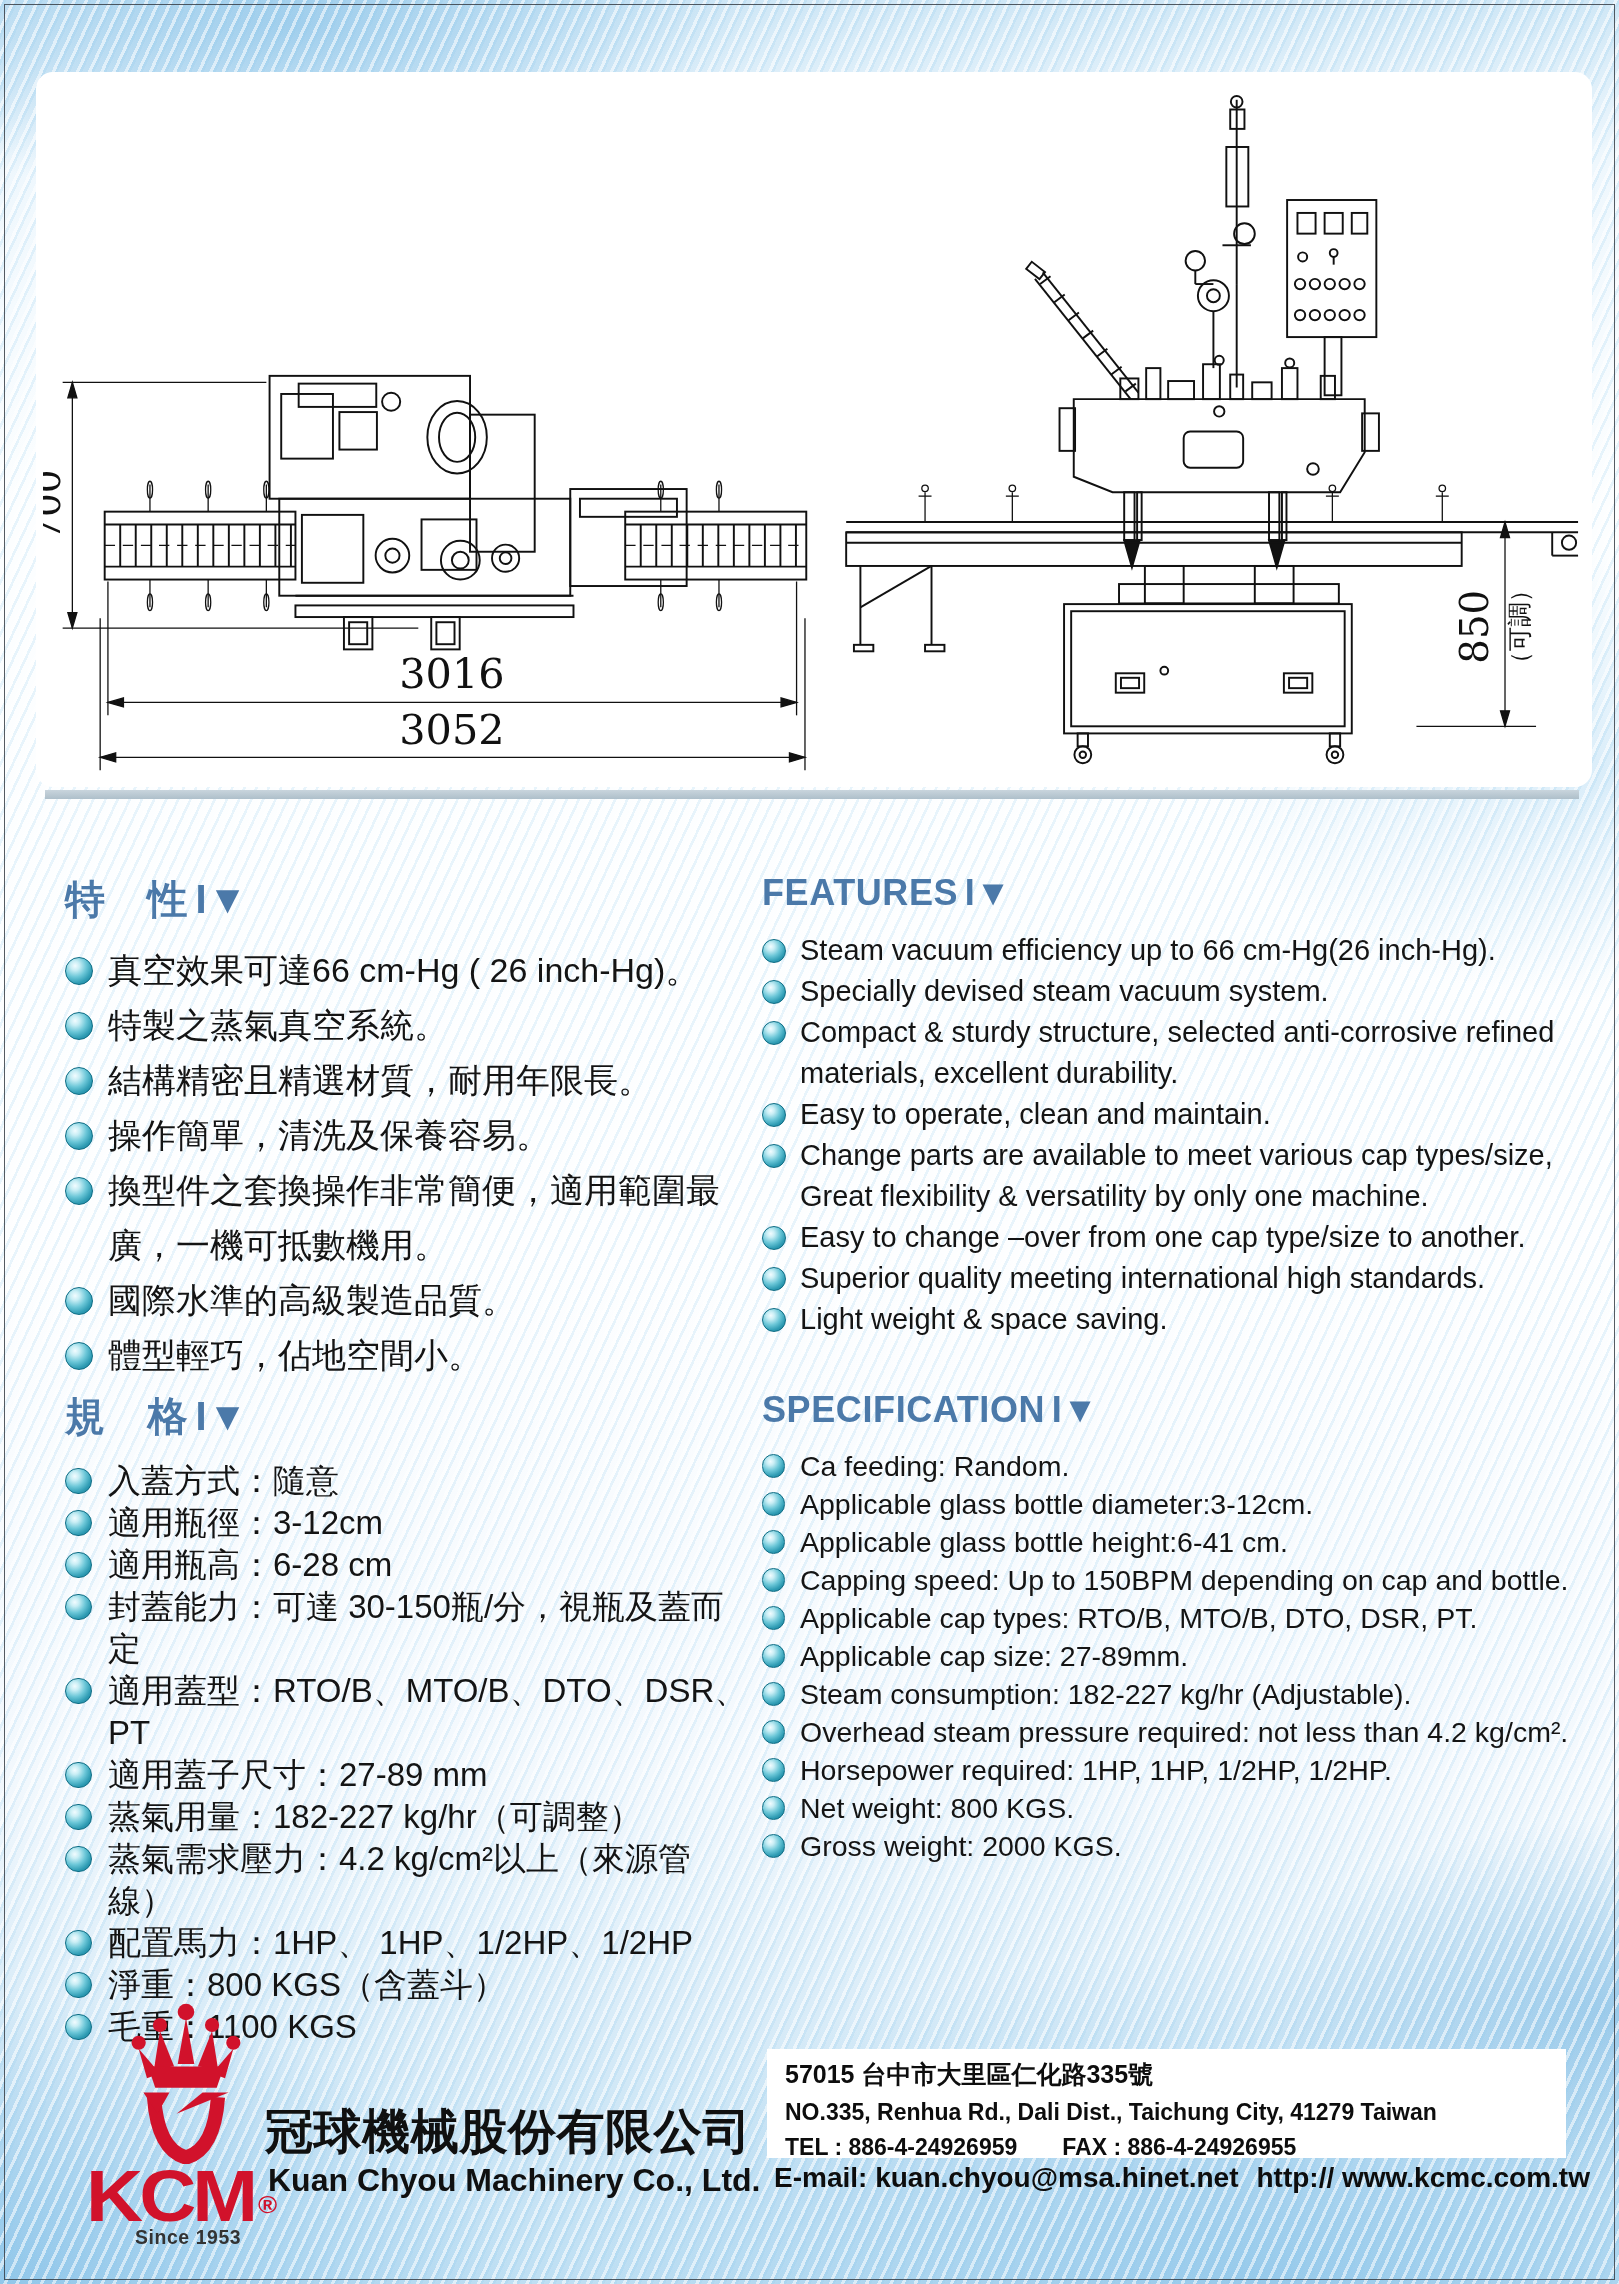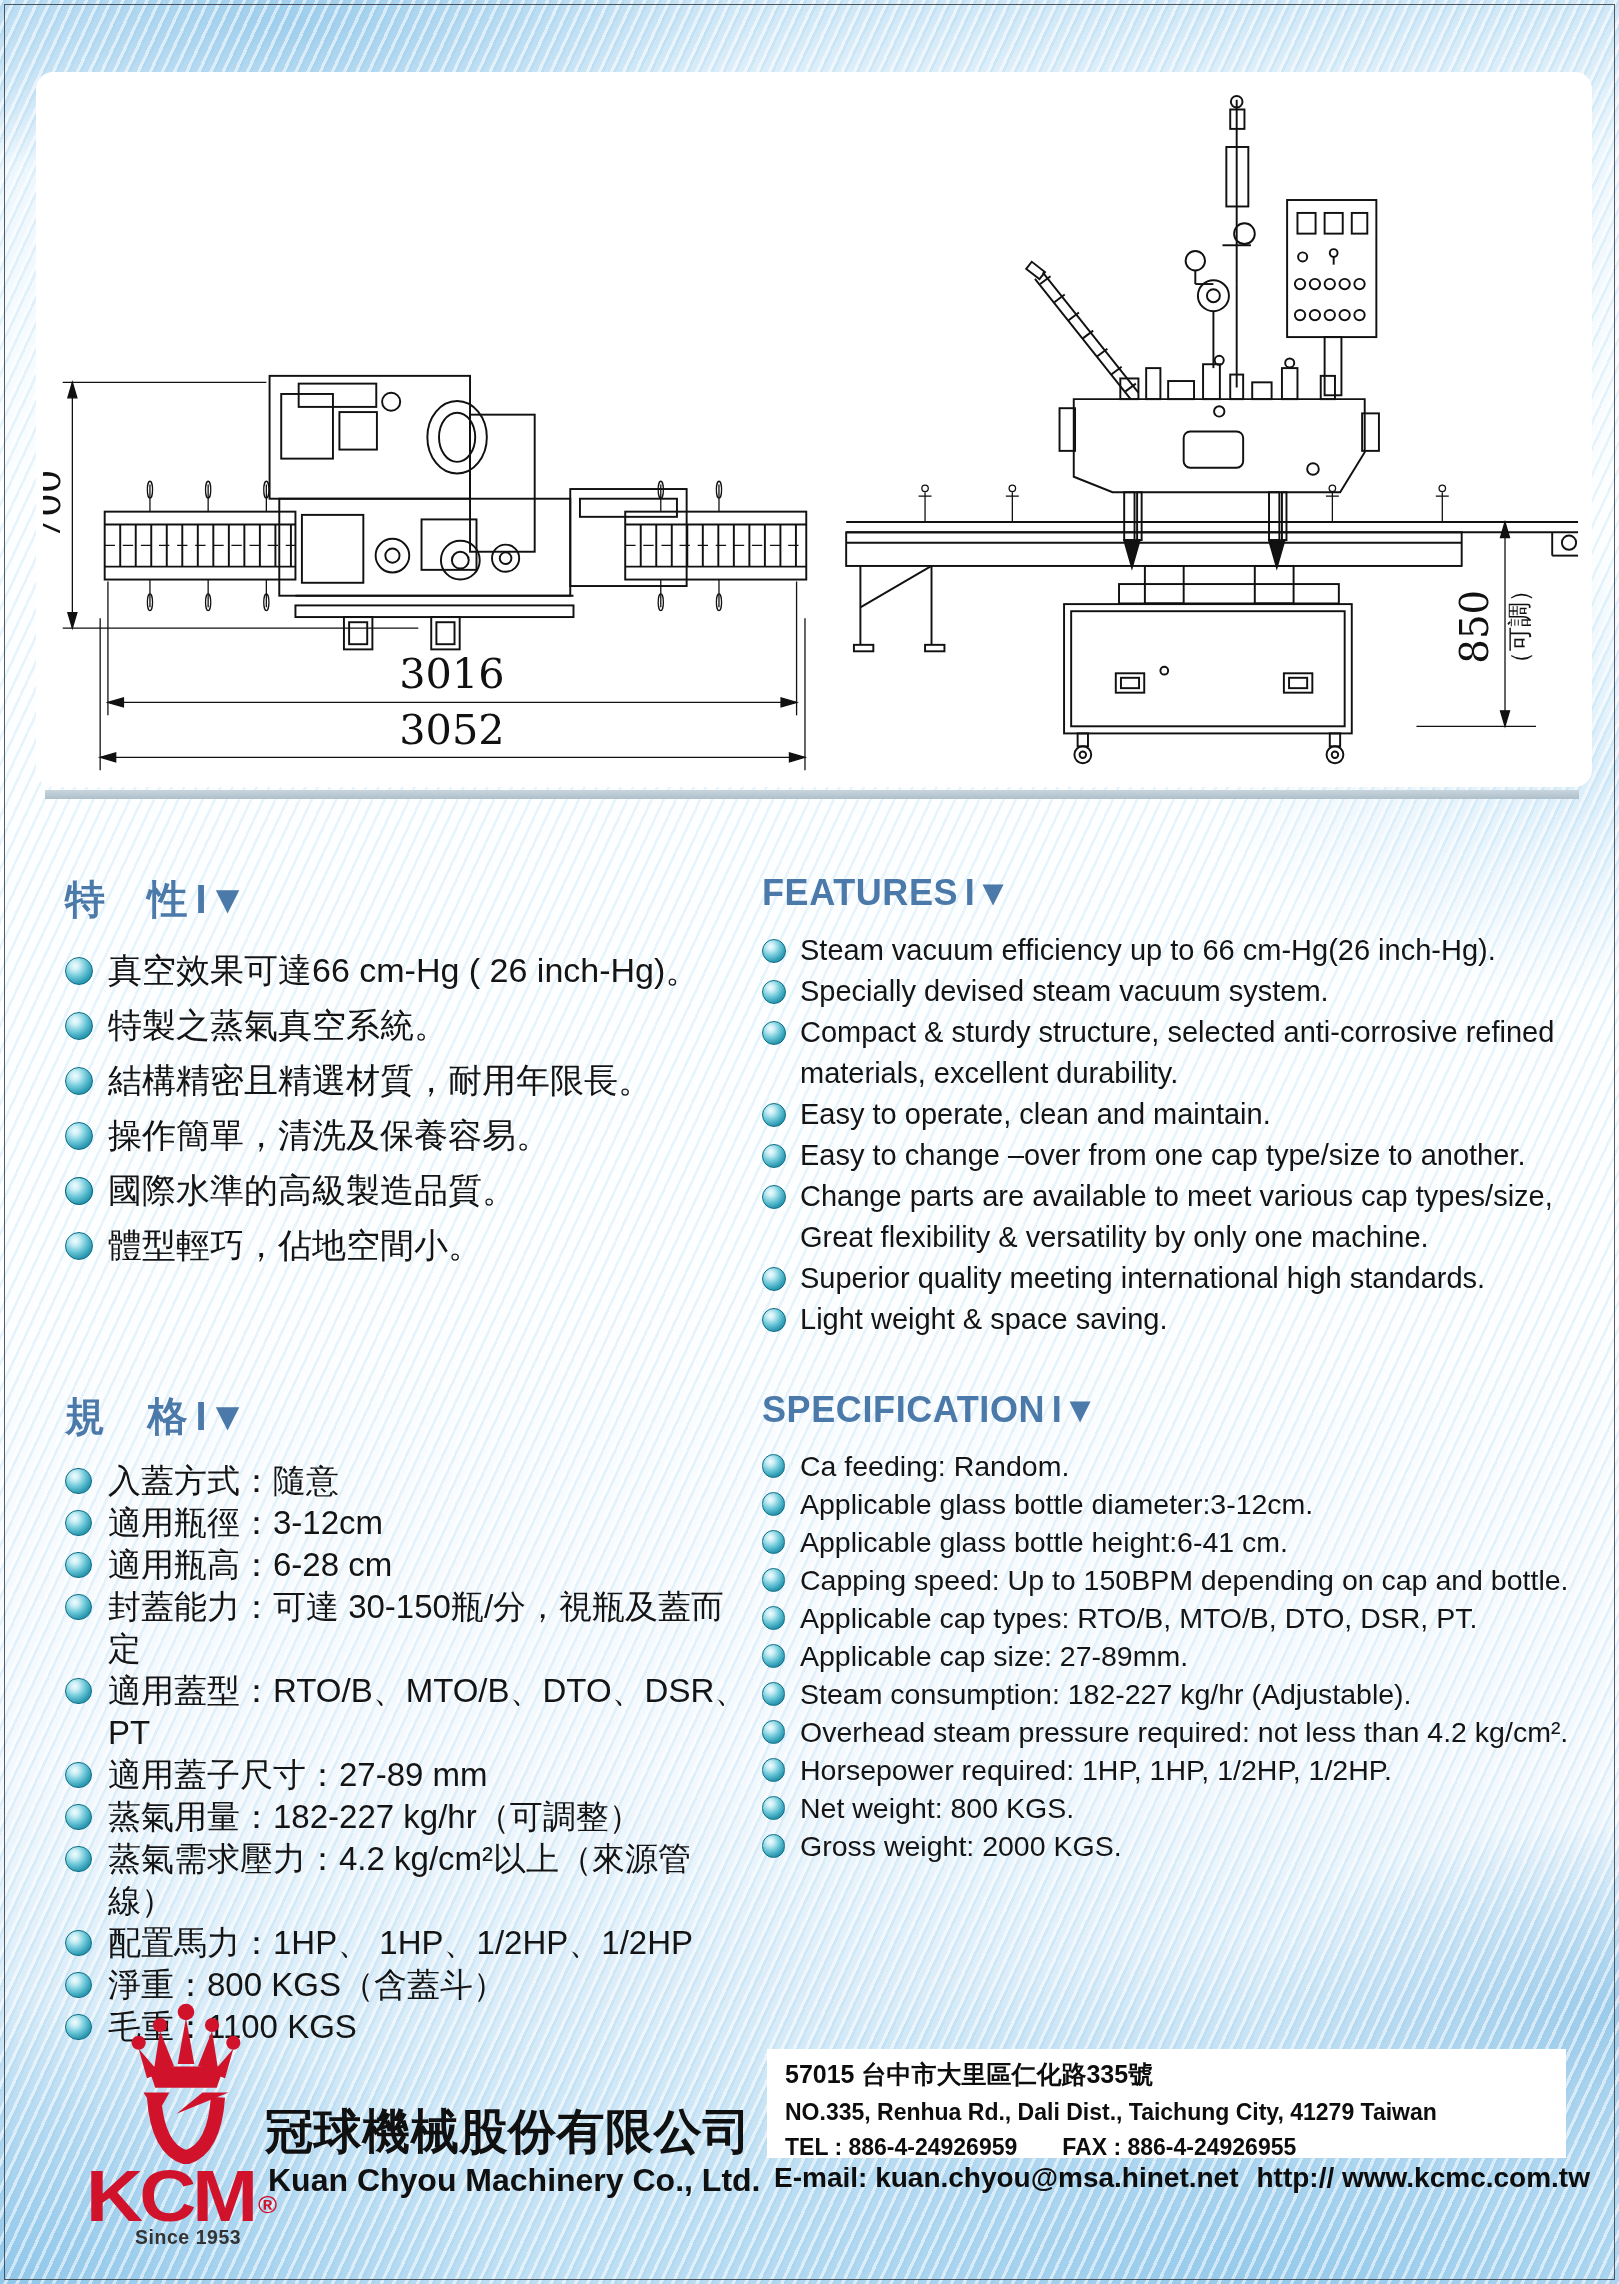--- a/index.html
+++ b/index.html
@@ -298,36 +298,36 @@
   <div class="divider"></div>
 
   <div class="col" id="features-zh">
     <h2 class="sec zh-h"><span>特　性</span><span class="m">I▼</span></h2>
     <ul class="blist zh-f">
 
     <li><span class="dot"></span><span>真空效果可達66 cm-Hg ( 26 inch-Hg)。</span></li>
         <li><span class="dot"></span><span>特製之蒸氣真空系統。</span></li>
         <li><span class="dot"></span><span>結構精密且精選材質，耐用年限長。</span></li>
         <li><span class="dot"></span><span>操作簡單，清洗及保養容易。</span></li>
-        <li><span class="dot"></span></li>
+        <li><span class="dot"></span><span>換型件之套換操作非常簡便，適用範圍最廣，一機可抵數機用。</span></li>
         <li><span class="dot"></span><span>國際水準的高級製造品質。</span></li>
         <li><span class="dot"></span><span>體型輕巧，佔地空間小。</span></li>
       </ul>
   </div>
 
   <div class="col" id="features-en">
     <h2 class="sec en-h"><span>FEATURES</span><span class="m">I▼</span></h2>
     <ul class="blist en-f">
 
     <li><span class="dot"></span><span>Steam vacuum efficiency up to 66 cm-Hg(26 inch-Hg).</span></li>
         <li><span class="dot"></span><span>Specially devised steam vacuum system.</span></li>
         <li><span class="dot"></span><span>Compact &amp; sturdy structure, selected anti-corrosive refined materials, excellent durability.</span></li>
         <li><span class="dot"></span><span>Easy to operate, clean and maintain.</span></li>
+        <li><span class="dot"></span><span>Change parts are available to meet various cap types/size, Great flexibility &amp; versatility by only one machine.</span></li>
         <li><span class="dot"></span><span>Easy to change –over from one cap type/size to another.</span></li>
-        <li><span class="dot"></span><span>Change parts are available to meet various cap types/size, Great flexibility &amp; versatility by only one machine.</span></li>
         <li><span class="dot"></span><span>Superior quality meeting international high standards.</span></li>
         <li><span class="dot"></span><span>Light weight &amp; space saving.</span></li>
       </ul>
   </div>
 
   <div class="col" id="spec-zh">
     <h2 class="sec zh-h"><span>規　格</span><span class="m">I▼</span></h2>
     <ul class="blist zh-s">
 
     <li><span class="dot"></span><span>入蓋方式：隨意</span></li>

